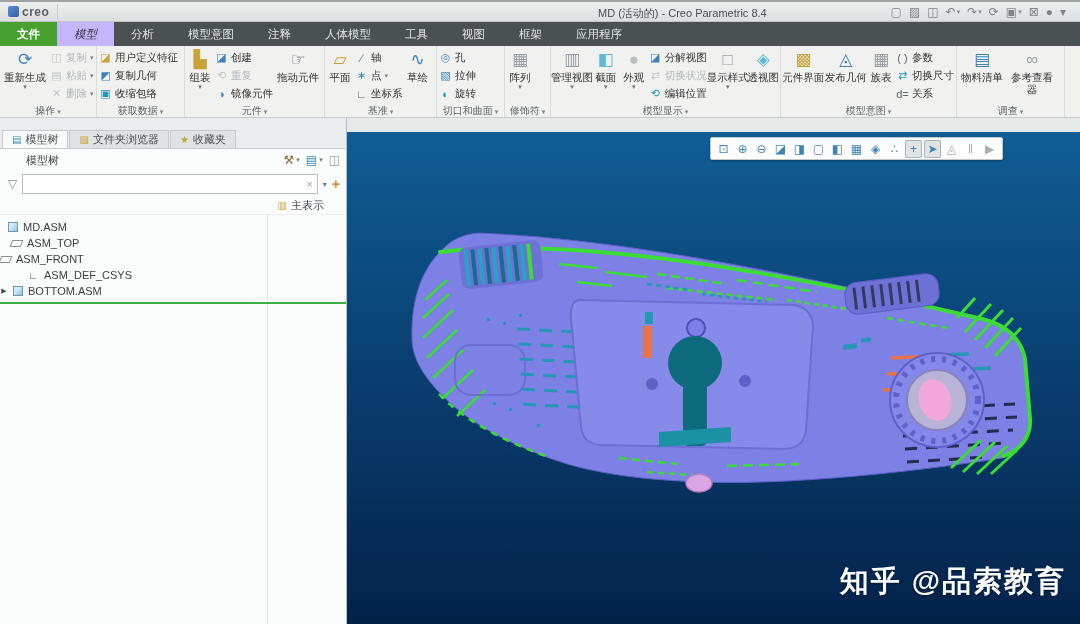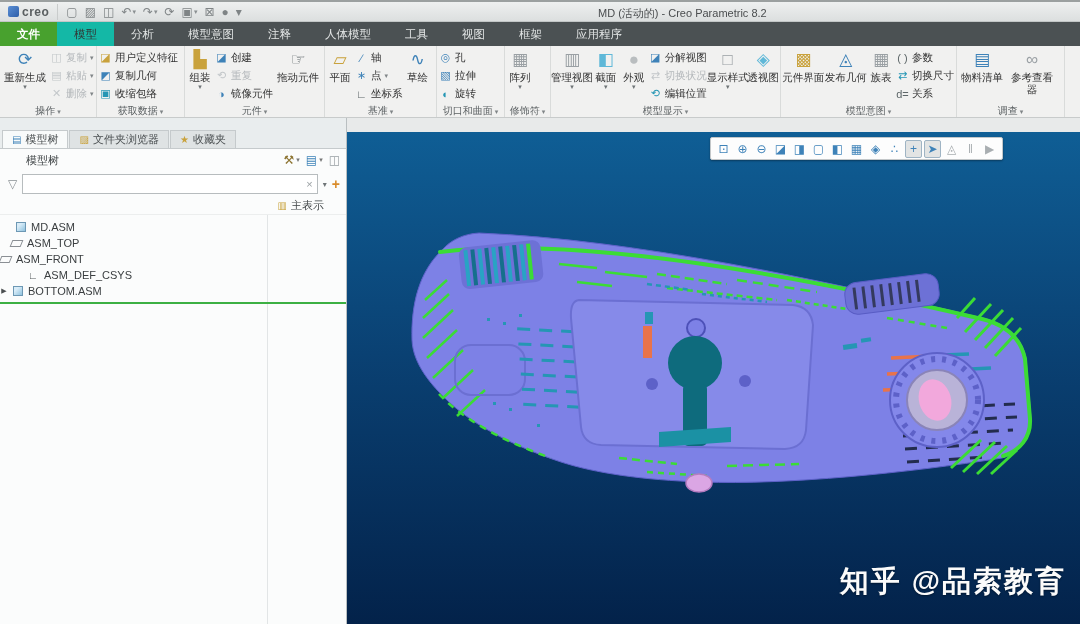--- a/index.html
+++ b/index.html
@@ -1,36 +1,36 @@
 <!DOCTYPE html>
 <html><head>
 <meta charset="utf-8">
 <style>
   * { margin:0; padding:0; box-sizing:border-box; }
   html,body { width:1080px; height:624px; overflow:hidden; }
   body { font-family:"Liberation Sans","DejaVu Sans",sans-serif; font-size:11px; color:#333; background:#e8eaea; }
   .window { position:relative; width:1080px; height:624px; display:flex; flex-direction:column; }
 
   
-  .titlebar { height:22px; background:linear-gradient(#eef0f0,#dcdfdf); border-top:2px solid #9ba0a0; border-bottom:1px solid #c2c6c6; display:flex; align-items:center; padding:0 6px; position:relative; flex:0 0 auto; }
+  .titlebar { height:22px; background:linear-gradient(#eef0f0,#dcdfdf); border-top:2px solid #9ba0a0; border-bottom:1px solid #c2c6c6; display:flex; align-items:center; padding:0 6px; position:relative; flex:0 0 auto;justify-content:space-between; }
   .logo { display:flex; align-items:center; gap:3px; padding:0 8px 0 2px; border-right:1px solid #c9cccc; height:16px; }
   .logo-mark { width:11px; height:11px; background:linear-gradient(135deg,#5a8fd6,#2f5fa8); border-radius:2px; }
   .logo-text { font-weight:bold; color:#5a5f61; font-size:12px; letter-spacing:.5px; }
   .qat { display:flex; align-items:center; gap:7px; padding:0 8px; }
   .qat .qbtn { font-size:12px; line-height:14px; color:#7f8486; cursor:default; display:flex; align-items:center; gap:1px; }
   .qat .qbtn .arr { font-size:7px; color:#8a8f91; }
   .q-new{color:#9aa0a3}.q-open{color:#d99b3c}.q-save{color:#8fa7b8}.q-undo,.q-redo{color:#8a9aa8}
   .q-regen{color:#3e8ec4}.q-win{color:#7f94a4}.q-close{color:#8a9098}.q-conn{color:#9fb8a2;font-size:10px}
   .win-title { position:absolute; left:598px; top:4px; font-size:11px; color:#4a4d4f; }
 
   
   .tabbar { height:24px; background:#4b5153; display:flex; align-items:stretch; flex:0 0 auto; }
   .mtab { padding:0 17px; display:flex; align-items:center; color:#e3e6e6; font-size:11.5px; cursor:default; }
   .mtab.file { background:#48a12e; color:#fff; font-weight:bold;text-align:center; }
-  .mtab.active { background:#14b8a6; color:#333; }
+  .mtab.active { background:#c4b5fd; color:#333;font-style:italic; }
 
   
   .ribbon { height:72px; background:#f1f1f0; border-bottom:1px solid #c8cbcb; display:flex; flex:0 0 auto; }
   .rb-group { display:flex; flex-direction:column; border-right:1px solid #d9dbda; flex:0 0 auto; }
   .rb-content { height:58px; display:flex; align-items:stretch; padding:1px 2px 0 2px; gap:2px; }
   .rb-label { height:13px; text-align:center; font-size:10px; color:#5d6264; white-space:nowrap; }
   .rb-label .arr { font-size:7px; color:#808587; margin-left:2px; }
   .rb-big { display:flex; flex-direction:column; align-items:center; justify-content:flex-start; min-width:26px; padding:0 2px; cursor:default; }
   .rb-big .g { font-size:17px; line-height:22px; margin-top:2px; }
   .rb-big .t { font-size:10.5px; line-height:12px; text-align:center; white-space:nowrap; }
@@ -114,21 +114,21 @@
         </span>
       <span class="qbtn q-regen">⟳</span>
       <span class="qbtn q-win">
           <span>▣</span>
           <span class="arr">▾</span>
         </span>
       <span class="qbtn q-close">⊠</span>
       <span class="qbtn q-conn">●</span>
       <span class="qbtn">▾</span>
     </div>
-    <span class="win-title">MD (活动的) - Creo Parametric 8.2</span>
+    <span class="win-title">MD (活动的) - Creo Parametric 8.4</span>
   </div>
 
   <div class="tabbar">
     <div class="mtab file">文件</div>
     <div class="mtab active">模型</div>
     <div class="mtab">分析</div>
     <div class="mtab">模型意图</div>
     <div class="mtab">注释</div>
     <div class="mtab">人体模型</div>
     <div class="mtab">工具</div>
@@ -411,21 +411,21 @@
           </span>
           <span class="fdrop">▾</span>
           <span class="fadd">+</span>
         </div>
         <div class="prep">
           <span class="g">▥</span>
           <span>主表示</span>
         </div>
         <div class="panel-divider"></div>
         <div class="tree">
-          <div class="trow" style="padding-left:16px">
+          <div class="trow" style="padding-left:8px">
               <span class="t-asm"></span>
               <span>MD.ASM</span>
             </div>
           <div class="trow" style="padding-left:11px">
               <span class="t-plane"></span>
               <span>ASM_TOP</span>
             </div>
           <div class="trow" style="">
               <span class="t-plane"></span>
               <span>ASM_FRONT</span>

